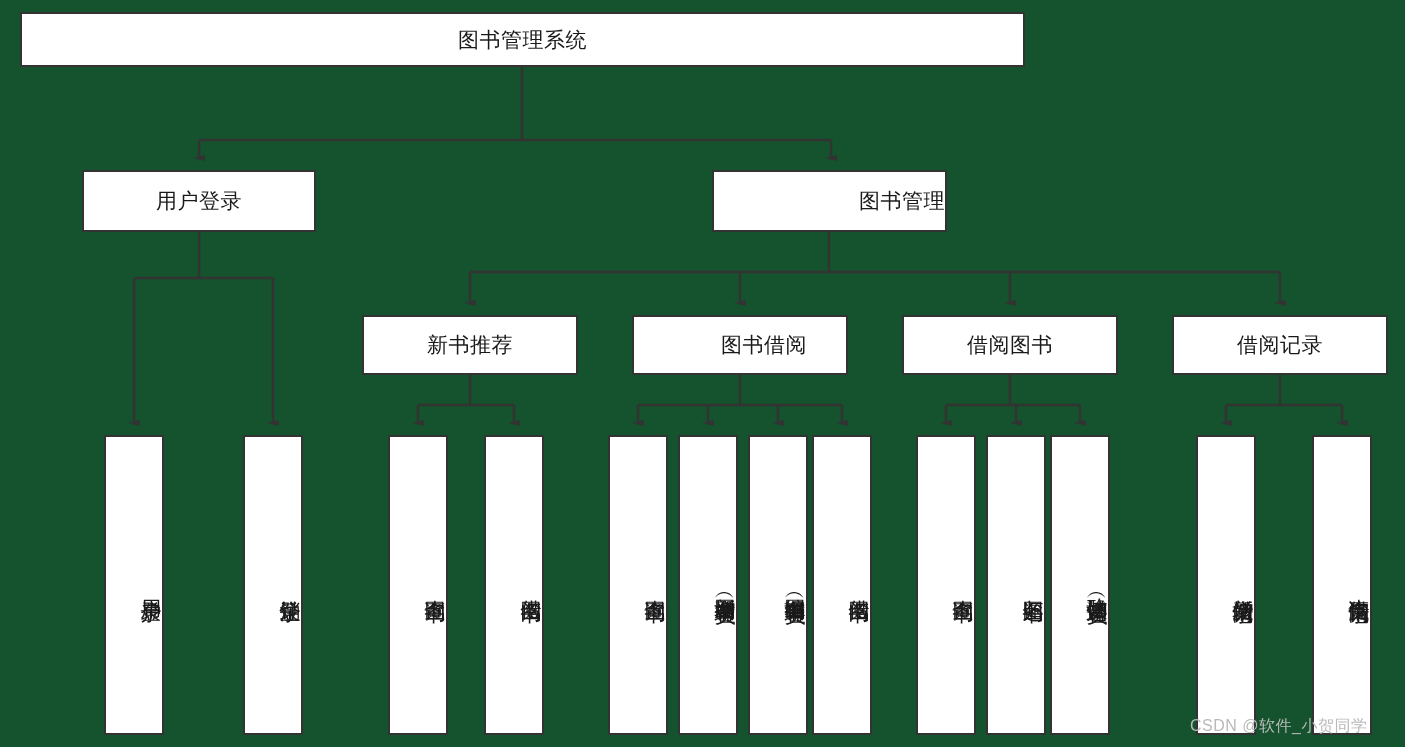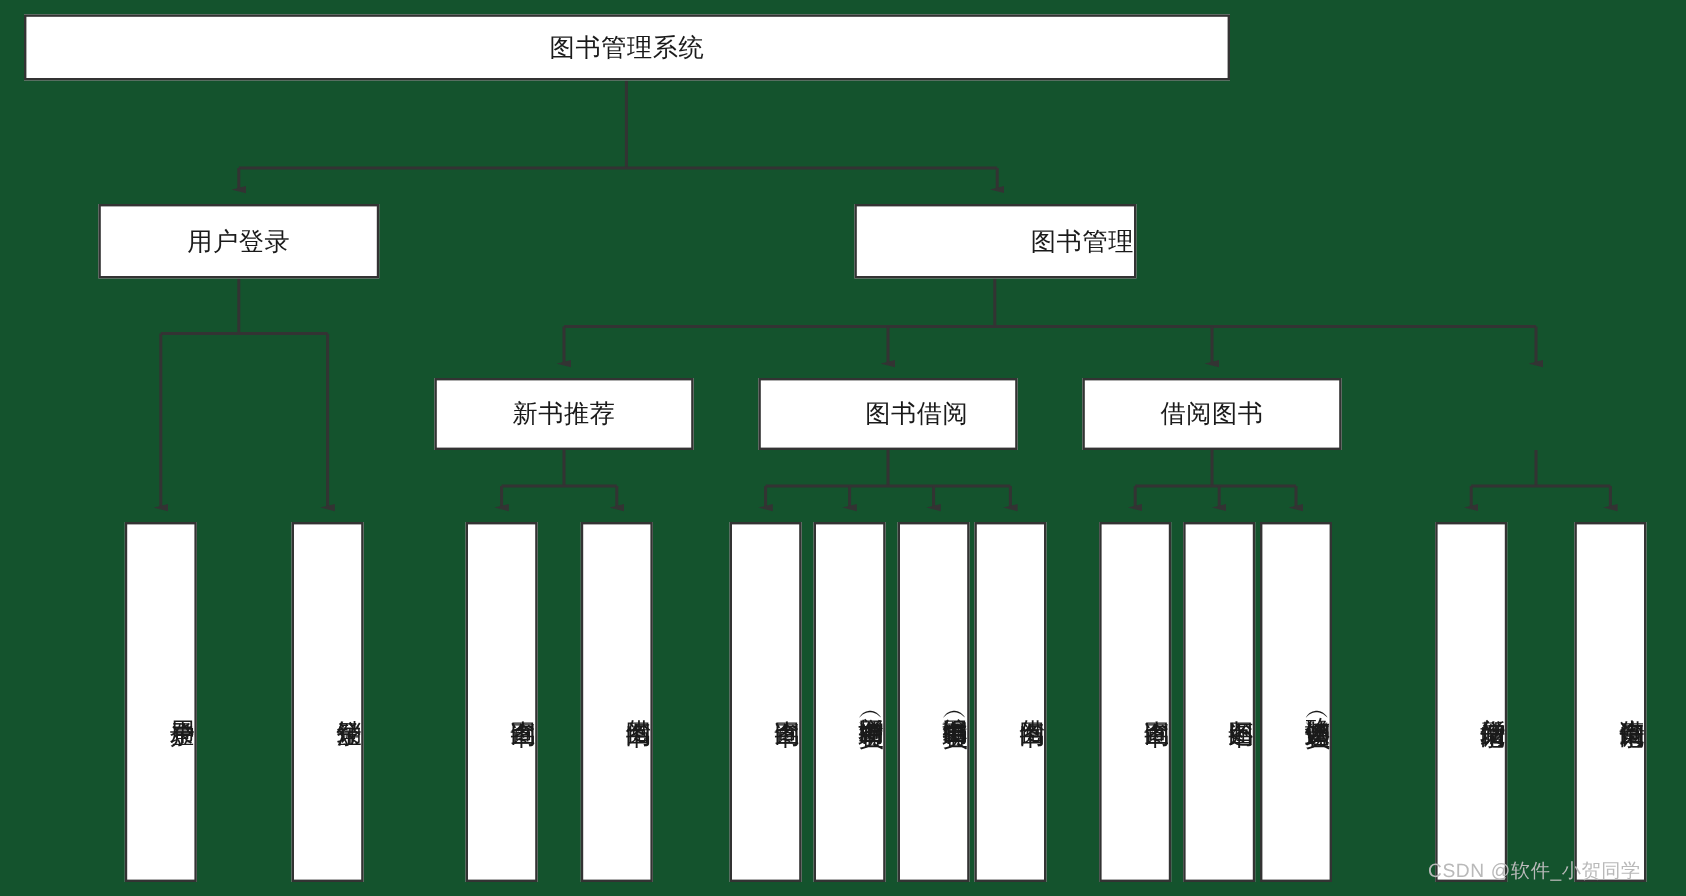--- a/index.html
+++ b/index.html
@@ -133,20 +133,23 @@
 
   <div class="node h" style="left:362px; top:315px; width:216px; height:60px;">
     <span class="lbl">新书推荐</span>
   </div>
   <div class="node h" style="left:632px; top:315px; width:216px; height:60px;padding-left:48px;">
     <span class="lbl">图书借阅</span>
   </div>
   <div class="node h" style="left:902px; top:315px; width:216px; height:60px;">
     <span class="lbl">借阅图书</span>
   </div>
+  <div class="node h" style="left:1172px; top:315px; width:216px; height:60px;">
+    <span class="lbl">借阅记录</span>
+  </div>
 
   <div class="node v" style="left:104px; top:435px; width:60px; height:300px;">
     <span class="lbl">用户登录</span>
   </div>
   <div class="node v" style="left:243px; top:435px; width:60px; height:300px;">
     <span class="lbl">注销登录</span>
   </div>
   <div class="node v" style="left:388px; top:435px; width:60px; height:300px;">
     <span class="lbl">查询图书</span>
   </div>

